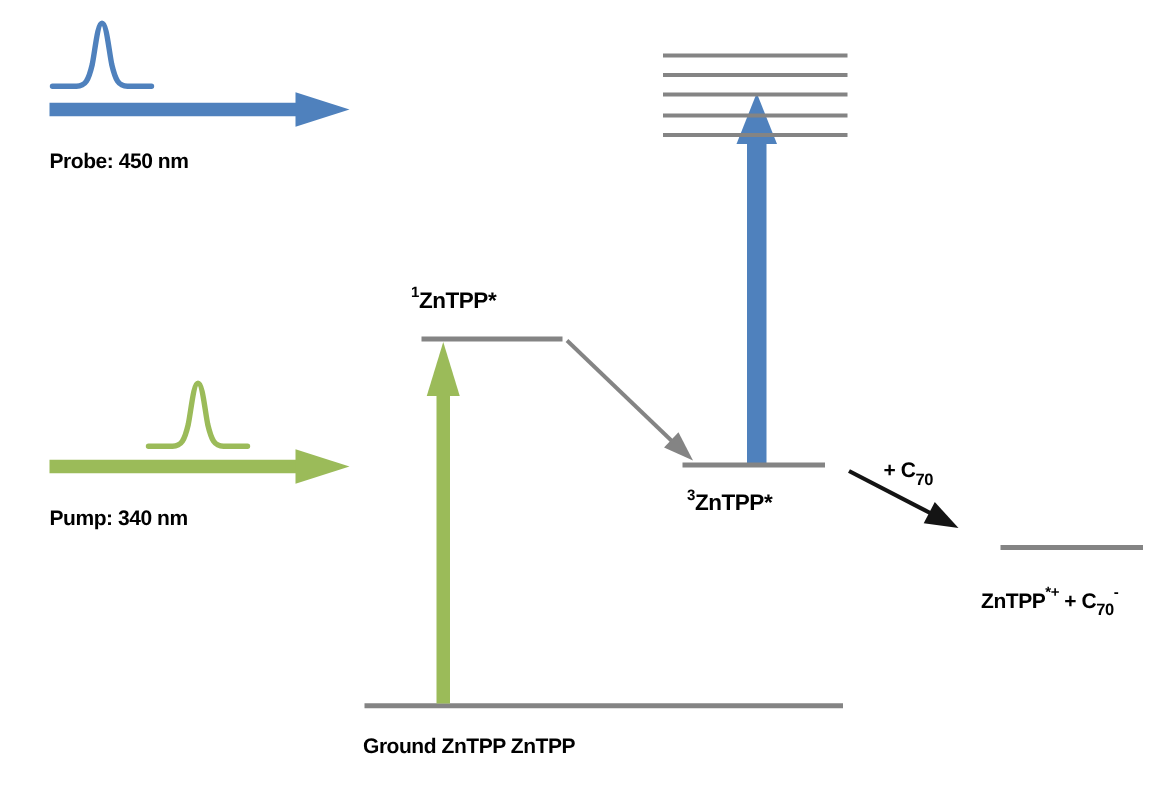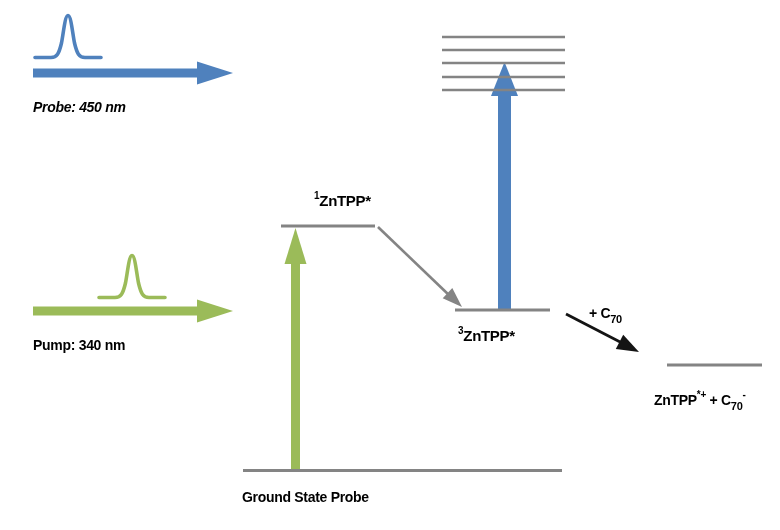--- a/index.html
+++ b/index.html
@@ -101,27 +101,27 @@
       <line class="level-stroke" x1="378" y1="227" x2="450" y2="296" stroke-width="2.6"></line>
       <polygon class="gray-fill" points="462,307 442.7,298.3 452.3,288.1"></polygon>
     </g>
 
     <g>
       <line class="black-stroke" x1="566" y1="314" x2="623" y2="343.5" stroke-width="2.8"></line>
       <polygon class="black-fill" points="639,352 615.8,348.9 623.2,334.7"></polygon>
     </g>
   </svg>
 
-  <div class="lbl" style="left:33px; top:100px;font-style:italic;">Probe: 450 nm</div>
+  <div class="lbl" style="left:33px; top:100px;">Probe: 450 nm</div>
 
   <div class="lbl" style="left:33px; top:338px;">Pump: 340 nm</div>
 
-  <div class="lbl state-lbl" style="left:274px; top:193px;margin-left:40px;"><sup>1</sup><span>ZnTPP*</span></div>
+  <div class="lbl state-lbl" style="left:274px; top:193px;"><sup>1</sup><span>ZnTPP*</span></div>
 
   <div class="lbl state-lbl" style="left:458px; top:328px;"><sup>3</sup><span>ZnTPP*</span></div>
 
   <div class="lbl" style="left:589px; top:306px;"><span>+ C</span><sub>70</sub></div>
 
   <div class="lbl" style="left:654px; top:379px;margin-top:14px;"><span>ZnTPP</span><sup>*+</sup><span> + C</span><sub>70</sub><sup>-</sup></div>
 
-  <div class="lbl" style="left:242px; top:490px;">Ground State Probe</div>
+  <div class="lbl" style="left:242px; top:490px;">Ground ZnTPP ZnTPP</div>
 
 </div>
 
 </body></html>

